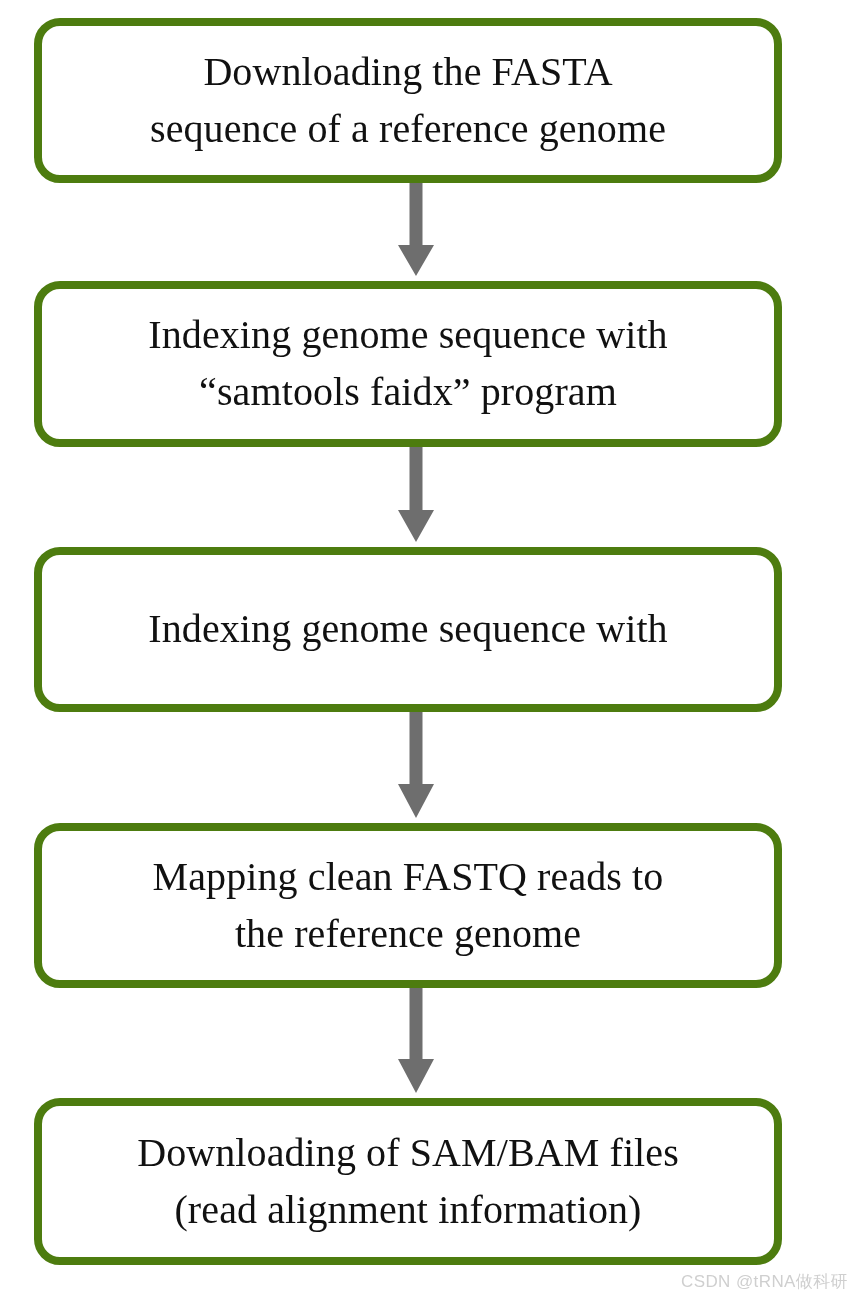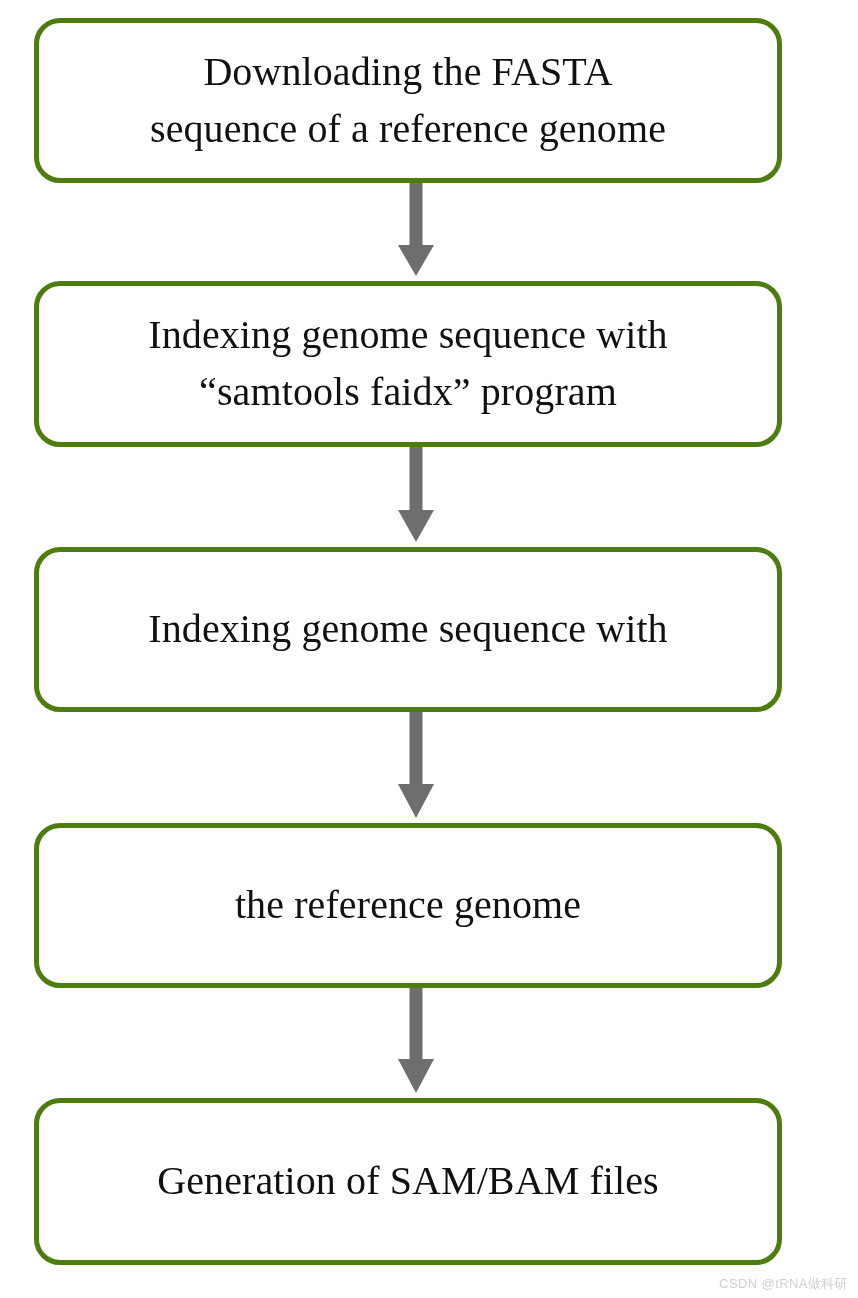--- a/index.html
+++ b/index.html
@@ -22,21 +22,21 @@
     top: 0;
     width: 858px;
     height: 1298px;
   }
 
   .node {
     position: absolute;
     left: 34px;
     width: 748px;
     box-sizing: border-box;
-    border: 5px solid #4d7c0f;
+    border: 8px solid #4d7c0f;
     border-radius: 26px;
     background: #ffffff;
     display: flex;
     flex-direction: column;
     align-items: center;
     justify-content: center;
   }
 
   .node-line {
     display: block;
@@ -67,21 +67,21 @@
   .arrow-0 { top: 183px; height: 98px; }
   .arrow-1 { top: 447px; height: 100px; }
   .arrow-2 { top: 712px; height: 111px; }
   .arrow-3 { top: 988px; height: 110px; }
 
   .watermark {
     position: absolute;
     right: 10px;
     bottom: 5px;
     font-family: "Liberation Sans", "DejaVu Sans", sans-serif;
-    font-size: 13px;
+    font-size: 17px;
     color: #cfcfcf;
     letter-spacing: 0.4px;
     white-space: nowrap;
     user-select: none;
   }
 </style>
 </head>
 <body>
 
 <div id="flowchart">
@@ -112,28 +112,30 @@
     <span class="node-line">Indexing genome sequence with</span>
   </div>
 
   <div class="arrow arrow-2">
     <svg width="46" height="111" viewBox="0 0 46 111" xmlns="http://www.w3.org/2000/svg" aria-hidden="true">
       <polygon points="16.5,0 29.5,0 29.5,72 41,72 23,106 5,72 16.5,72" fill="#6e6e6e"></polygon>
     </svg>
   </div>
 
   <div class="node node-3">
+    <span class="node-line">Mapping clean FASTQ reads to</span>
     <span class="node-line">the reference genome</span>
   </div>
 
   <div class="arrow arrow-3">
     <svg width="46" height="110" viewBox="0 0 46 110" xmlns="http://www.w3.org/2000/svg" aria-hidden="true">
       <polygon points="16.5,0 29.5,0 29.5,71 41,71 23,105 5,71 16.5,71" fill="#6e6e6e"></polygon>
     </svg>
   </div>
 
   <div class="node node-4">
-    <span class="node-line">Generation of SAM/BAM files</span>
+    <span class="node-line">Downloading of SAM/BAM files</span>
+    <span class="node-line">(read alignment information)</span>
   </div>
 
   <div class="watermark">CSDN @tRNA做科研</div>
 
 </div>
 
 </body></html>

